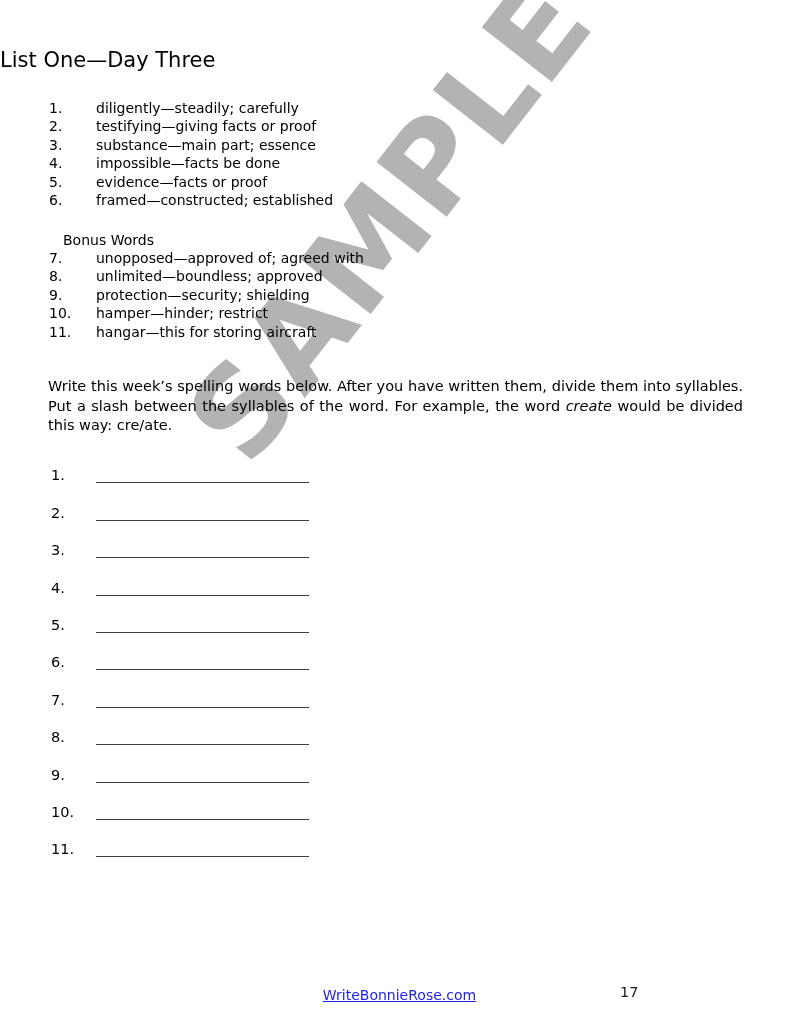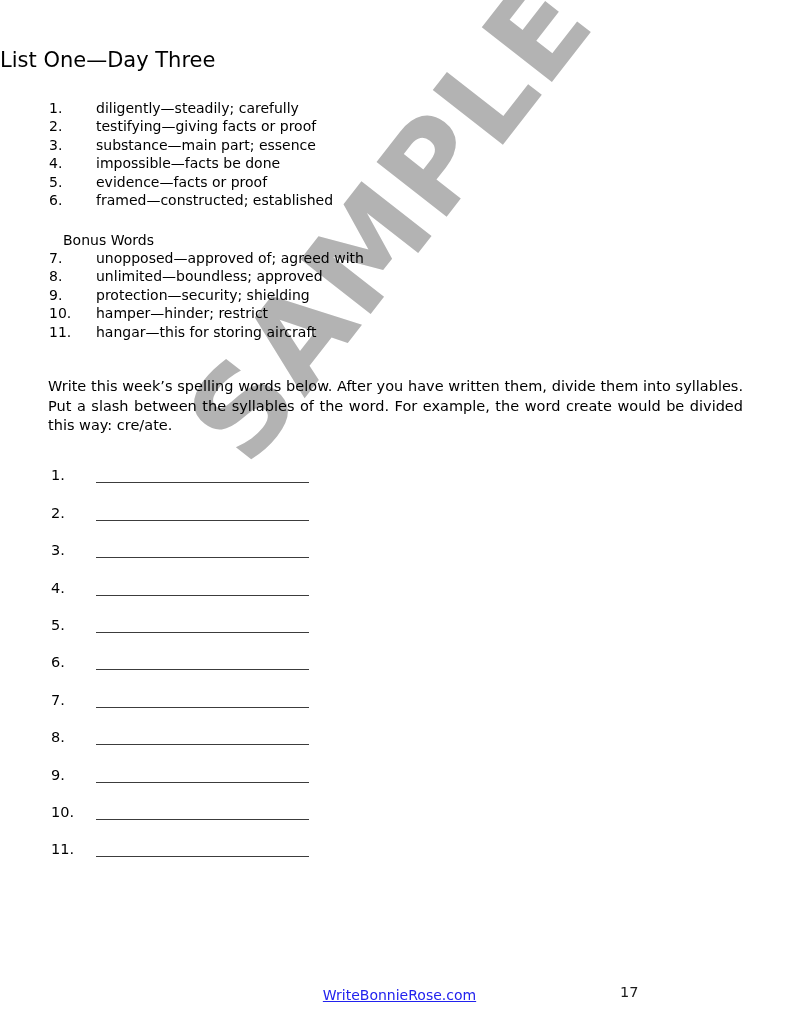--- a/index.html
+++ b/index.html
@@ -95,21 +95,21 @@
   
   #instructions {
     position: absolute;
     left: 48px;
     top: 377px;
     width: 695px;
     font-size: 14.5px;
     line-height: 19.5px;
     text-align: justify;
   }
-  #instructions .ital { }
+  #instructions .ital { font-style: italic; }
 
   
   #blank-list {
     position: absolute;
     left: 51px;
     top: 449px;
   }
   .blank-row {
     display: flex;
     align-items: flex-end;

